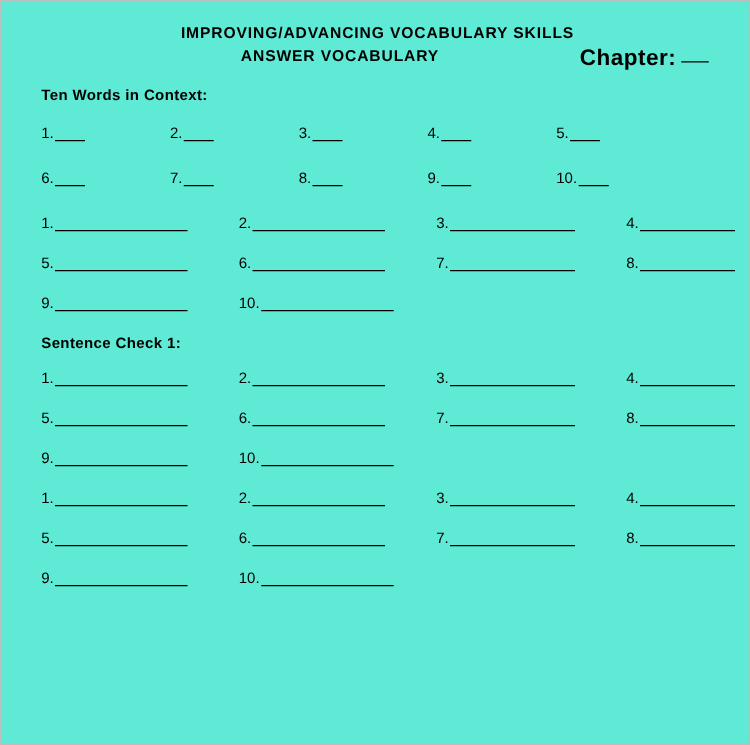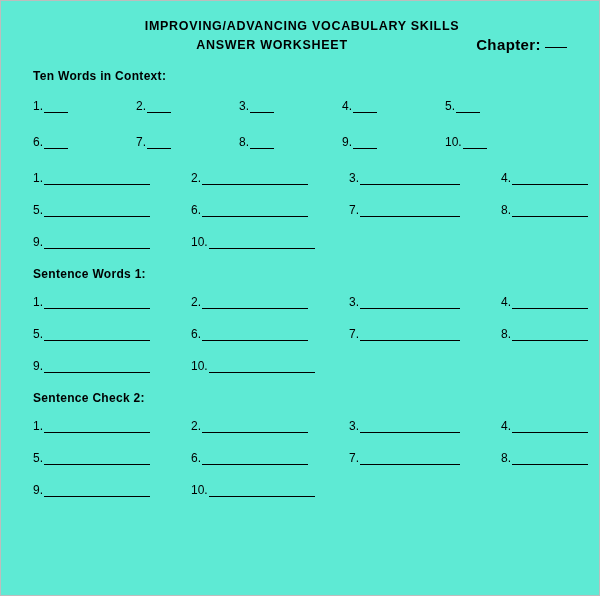--- a/index.html
+++ b/index.html
@@ -42,21 +42,21 @@
     padding-right: 4px;
   }
   .title-line-2 {
     padding-right: 64px;
   }
   .chapter {
     position: absolute;
     right: 8px;
     top: 19px;
     font-weight: bold;
-    font-size: 15px;
+    font-size: 18px;
     letter-spacing: 0.4px;
     white-space: nowrap;
   }
   .chapter .chapter-blank {
     display: inline-block;
     width: 22px;
     border-bottom: 1.5px solid #000;
     margin-left: 4px;
     vertical-align: 2px;
   }
@@ -134,21 +134,21 @@
   .section-long .cell-4 .blank { width: 76px; }
 </style>
 </head>
 <body>
 
 <div class="page">
   <div class="sheet">
 
     <div class="header">
       <div class="title-line title-line-1">IMPROVING/ADVANCING  VOCABULARY  SKILLS</div>
-      <div class="title-line title-line-2">ANSWER WORKSHEET</div>
+      <div class="title-line title-line-2">ANSWER VOCABULARY</div>
       <div class="chapter">
         <span>Chapter:</span><span class="chapter-blank"></span>
       </div>
     </div>
 
     <div id="sections-container">
         <div class="section section-short">
           <div class="section-heading">Ten Words  in Context:</div>
           <div class="rows">
             <div class="row">
@@ -247,21 +247,21 @@
               <div class="cell cell-3 cell-empty">
                 <span class="num"></span>
               </div>
               <div class="cell cell-4 cell-empty">
                 <span class="num"></span>
               </div>
             </div>
           </div>
         </div>
         <div class="section section-long">
-          <div class="section-heading">Sentence Words 1:</div>
+          <div class="section-heading">Sentence Check 1:</div>
           <div class="rows">
             <div class="row">
               <div class="cell cell-1">
                 <span class="num">1.</span>
                 <span class="blank"></span>
               </div>
               <div class="cell cell-2">
                 <span class="num">2.</span>
                 <span class="blank"></span>
               </div>
@@ -304,21 +304,20 @@
               <div class="cell cell-3 cell-empty">
                 <span class="num"></span>
               </div>
               <div class="cell cell-4 cell-empty">
                 <span class="num"></span>
               </div>
             </div>
           </div>
         </div>
         <div class="section section-long">
-          <div class="section-heading">Sentence Check 2:</div>
           <div class="rows">
             <div class="row">
               <div class="cell cell-1">
                 <span class="num">1.</span>
                 <span class="blank"></span>
               </div>
               <div class="cell cell-2">
                 <span class="num">2.</span>
                 <span class="blank"></span>
               </div>

